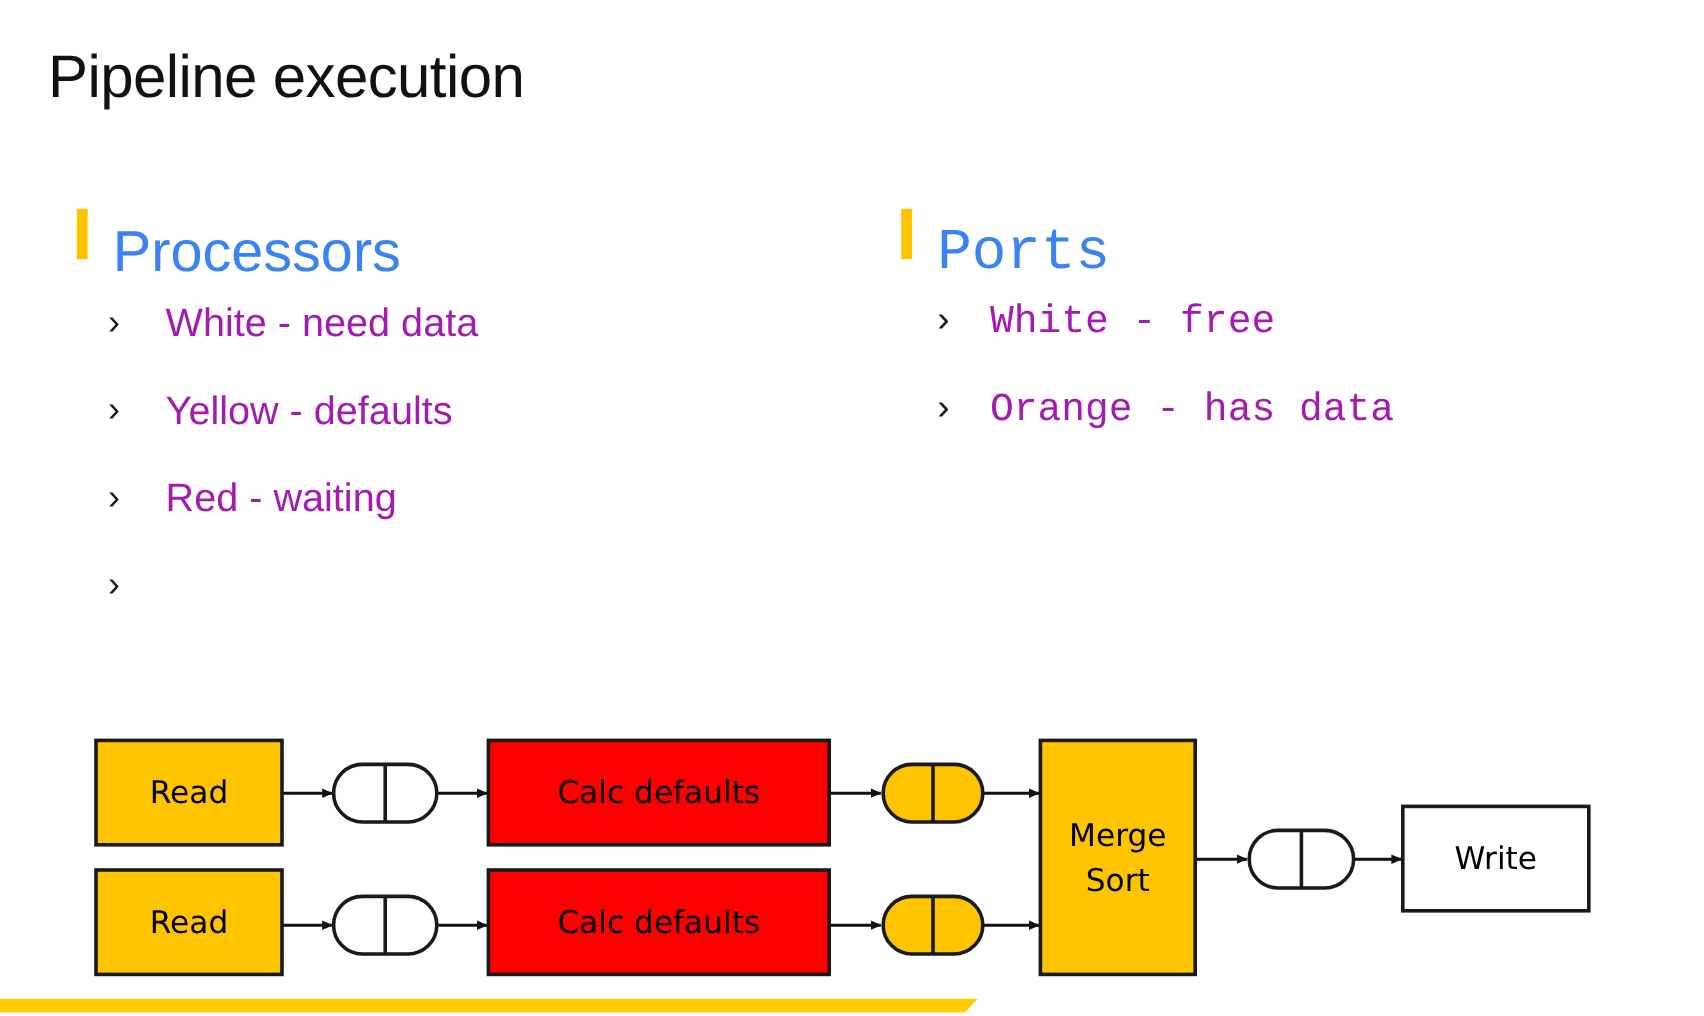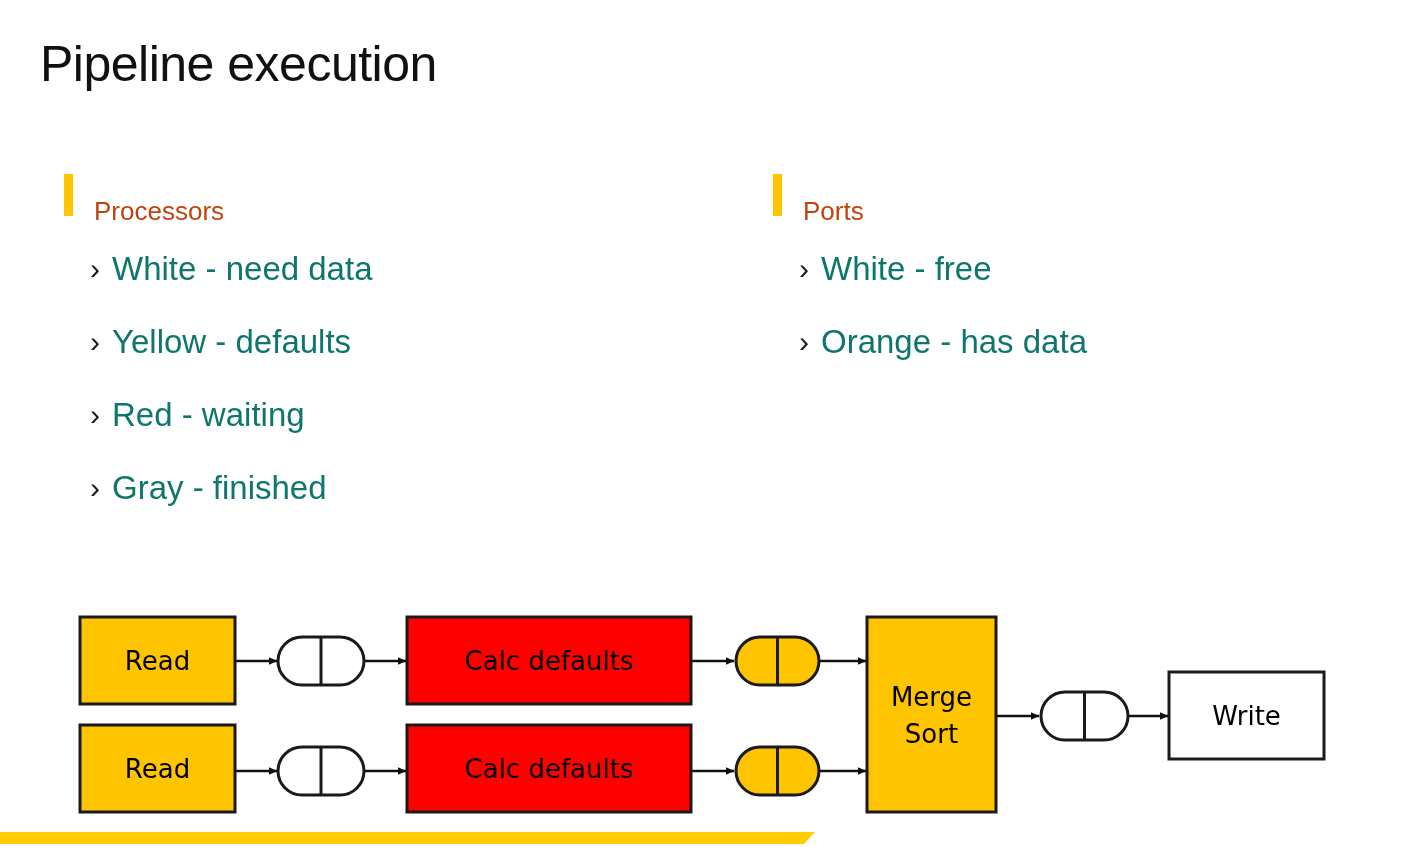--- a/index.html
+++ b/index.html
@@ -28,38 +28,38 @@
     color: #111111;
     white-space: nowrap;
   }
 
   
   .section {
     position: absolute;
     top: 168px;
   }
   #section-processors { left: 64px; width: 660px; }
-  #section-ports      { left: 773px; width: 600px; }
+  #section-ports      { left: 751px; width: 600px; font-family: Liberation Mono, monospace; }
 
   .section-head {
     display: flex;
     align-items: center;
     height: 54px;
   }
   .accent-bar {
     width: 9px;
     height: 42px;
     background: #FFC400;
     flex: 0 0 auto;
   }
   .section-title {
-    font-size: 26px;
+    font-size: 48px;
     font-weight: 400;
     line-height: 42px;
-    color: #c2410c;
+    color: #3b82f6;
     margin-left: 21px;
     white-space: nowrap;
     margin-top: 32px;
   }
 
   .bullet-list {
     margin: 0;
     padding: 0;
     list-style: none;
     margin-top: 25px;
@@ -72,24 +72,25 @@
   .bullet-marker {
     width: 22px;
     flex: 0 0 auto;
     margin-left: 26px;
     font-size: 30px;
     line-height: 44px;
     color: #1a1a1a;
     text-align: left;
   }
   .bullet-text {
+    margin-left: 26px;
     font-size: 33px;
     line-height: 44px;
     font-weight: 300;
-    color: #0f766e;
+    color: #a21caf;
     white-space: nowrap;
   }
 
   
   #pipeline-diagram {
     position: absolute;
     left: 16px;
     top: 595px;
     width: 1420px;
     height: 235px;
@@ -133,21 +134,20 @@
     <li class="bullet-item">
       <span class="bullet-marker">›</span>
       <span class="bullet-text">Yellow - defaults</span>
     </li>
     <li class="bullet-item">
       <span class="bullet-marker">›</span>
       <span class="bullet-text">Red - waiting</span>
     </li>
     <li class="bullet-item">
       <span class="bullet-marker">›</span>
-      <span class="bullet-text">Gray - finished</span>
     </li>
   </ul>
 </div>
 
 <div class="section" id="section-ports">
   <div class="section-head">
     <span class="accent-bar"></span>
     <span class="section-title">Ports</span>
   </div>
   <ul class="bullet-list">

